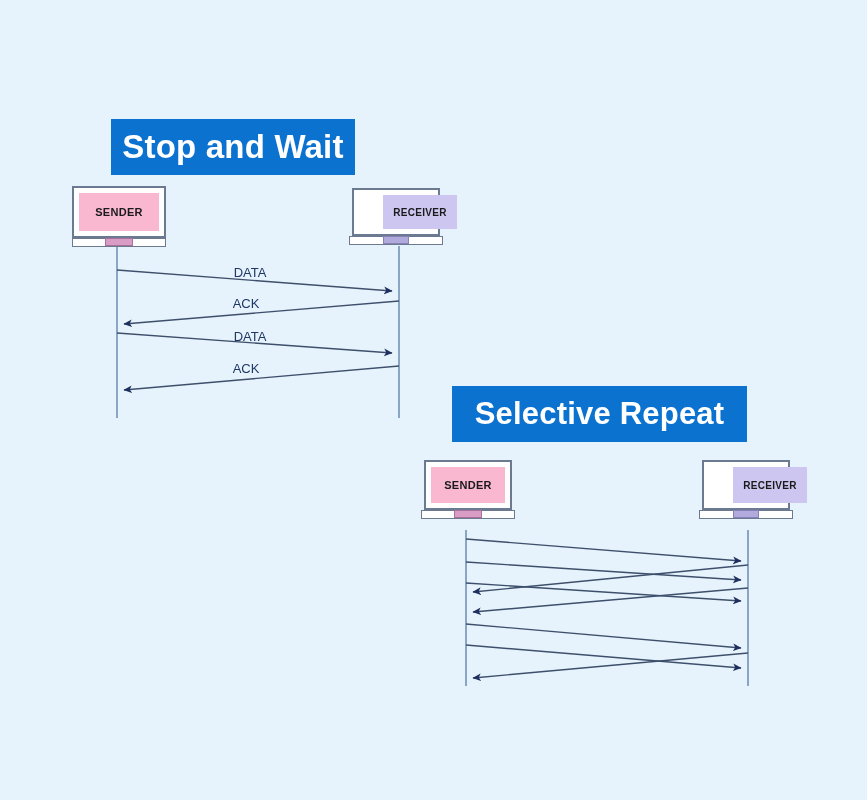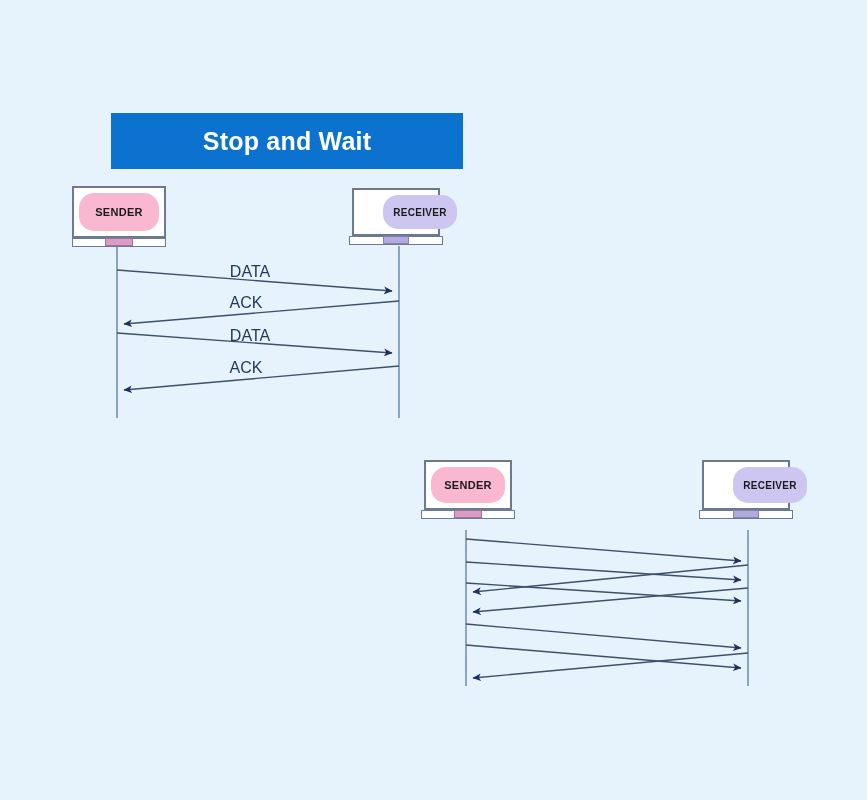--- a/index.html
+++ b/index.html
@@ -38,24 +38,24 @@
     color: #ffffff;
     display: flex;
     align-items: center;
     justify-content: center;
     font-weight: bold;
     letter-spacing: 0.2px;
     box-sizing: border-box;
   }
   #title-stop-and-wait {
     left: 111px;
-    top: 113px;
-    width: 352px;
+    top: 119px;
+    width: 244px;
     height: 56px;
-    font-size: 25px;
+    font-size: 33px;
   }
   #title-selective-repeat {
     left: 452px;
     top: 386px;
     width: 295px;
     height: 56px;
     font-size: 31px;
   }
 
   
@@ -72,21 +72,20 @@
   .laptop-screen {
     width: 100%;
     height: 100%;
     box-sizing: border-box;
     display: flex;
     align-items: center;
     justify-content: center;
     font-weight: bold;
     color: #1a1a1a;
     letter-spacing: 0.3px;
-    border-radius: 15px;
   }
   .laptop-base {
     box-sizing: border-box;
     border: 1.5px solid #6c7a91;
     background: #ffffff;
     position: relative;
     display: flex;
     align-items: center;
     justify-content: center;
   }
@@ -125,21 +124,21 @@
   #laptop-sr-receiver { left: 702px; top: 460px; }
   #laptop-sr-receiver .laptop-lid   { width: 88px; height: 50px; }
   #laptop-sr-receiver .laptop-screen{ font-size: 10px; }
   #laptop-sr-receiver .laptop-base  { width: 94px; height: 9px; margin-left: -3px; }
   #laptop-sr-receiver .laptop-pad   { width: 24px; height: 6px; }
 
   
   .msg-label {
     position: absolute;
     color: #1f3864;
-    font-size: 16px;
+    font-size: 13px;
     white-space: nowrap;
     transform: translate(-50%, -50%);
   }
 </style>
 </head>
 <body>
 
 <div id="canvas">
 
   <svg class="diagram-svg" viewBox="0 0 867 800">
@@ -199,20 +198,21 @@
     <div class="laptop-base">
       <div class="laptop-pad"></div>
     </div>
   </div>
 
   <div class="msg-label" style="left:250px; top:272px;">DATA</div>
   <div class="msg-label" style="left:246px; top:303px;">ACK</div>
   <div class="msg-label" style="left:250px; top:336px;">DATA</div>
   <div class="msg-label" style="left:246px; top:368px;">ACK</div>
 
+  <div class="title-banner" id="title-selective-repeat">Selective Repeat</div>
 
   <div class="laptop sender" id="laptop-sr-sender">
     <div class="laptop-lid">
       <div class="laptop-screen">SENDER</div>
     </div>
     <div class="laptop-base">
       <div class="laptop-pad"></div>
     </div>
   </div>
 

